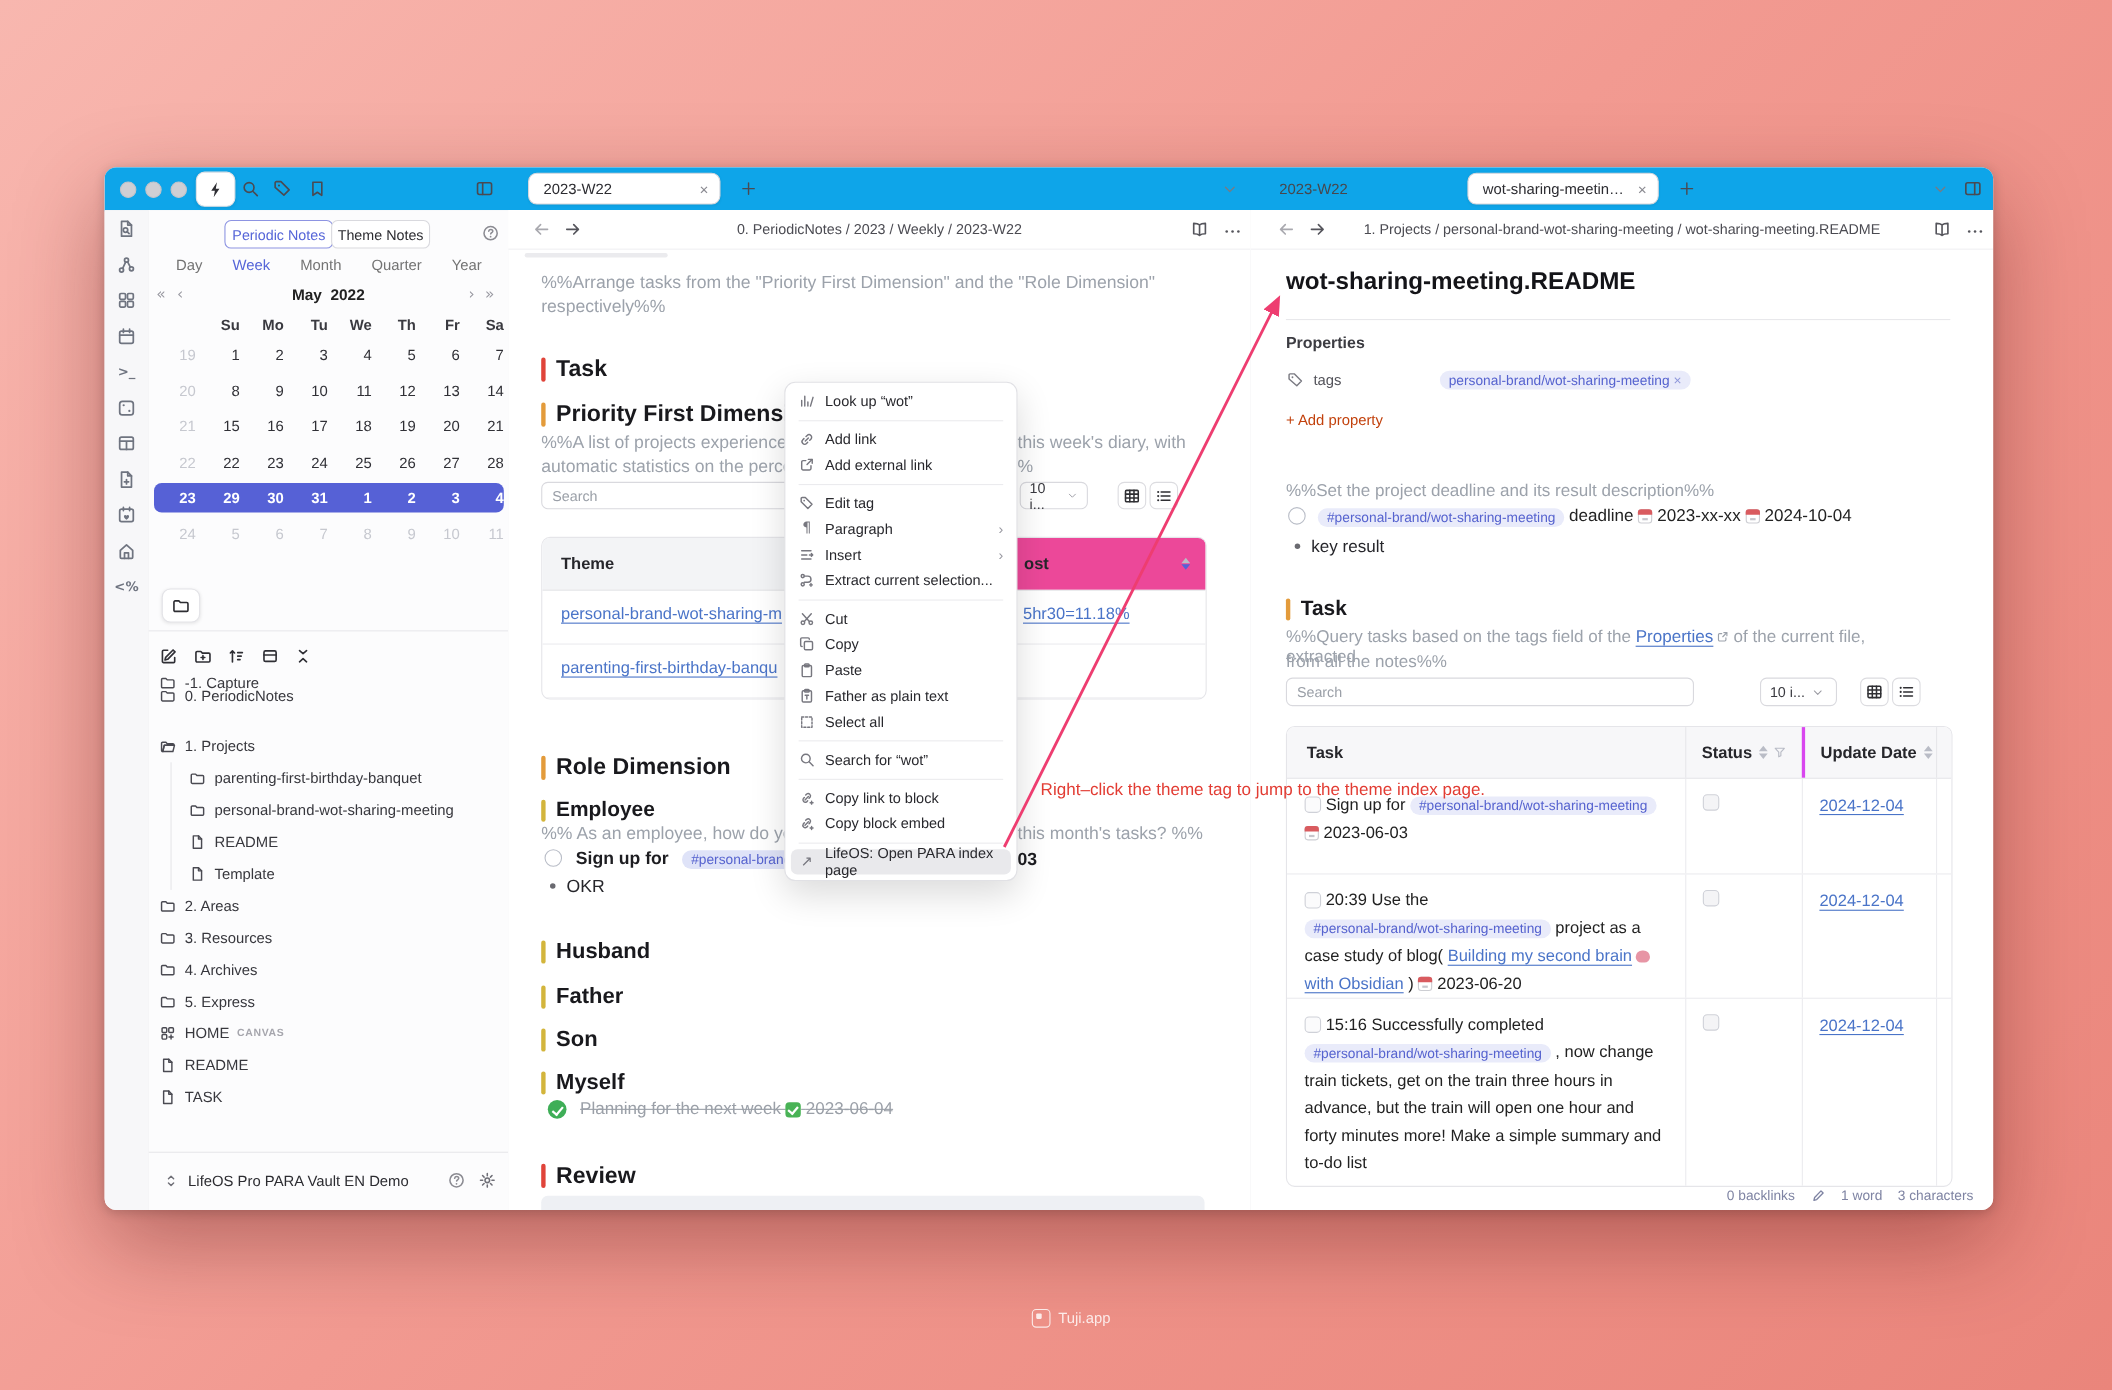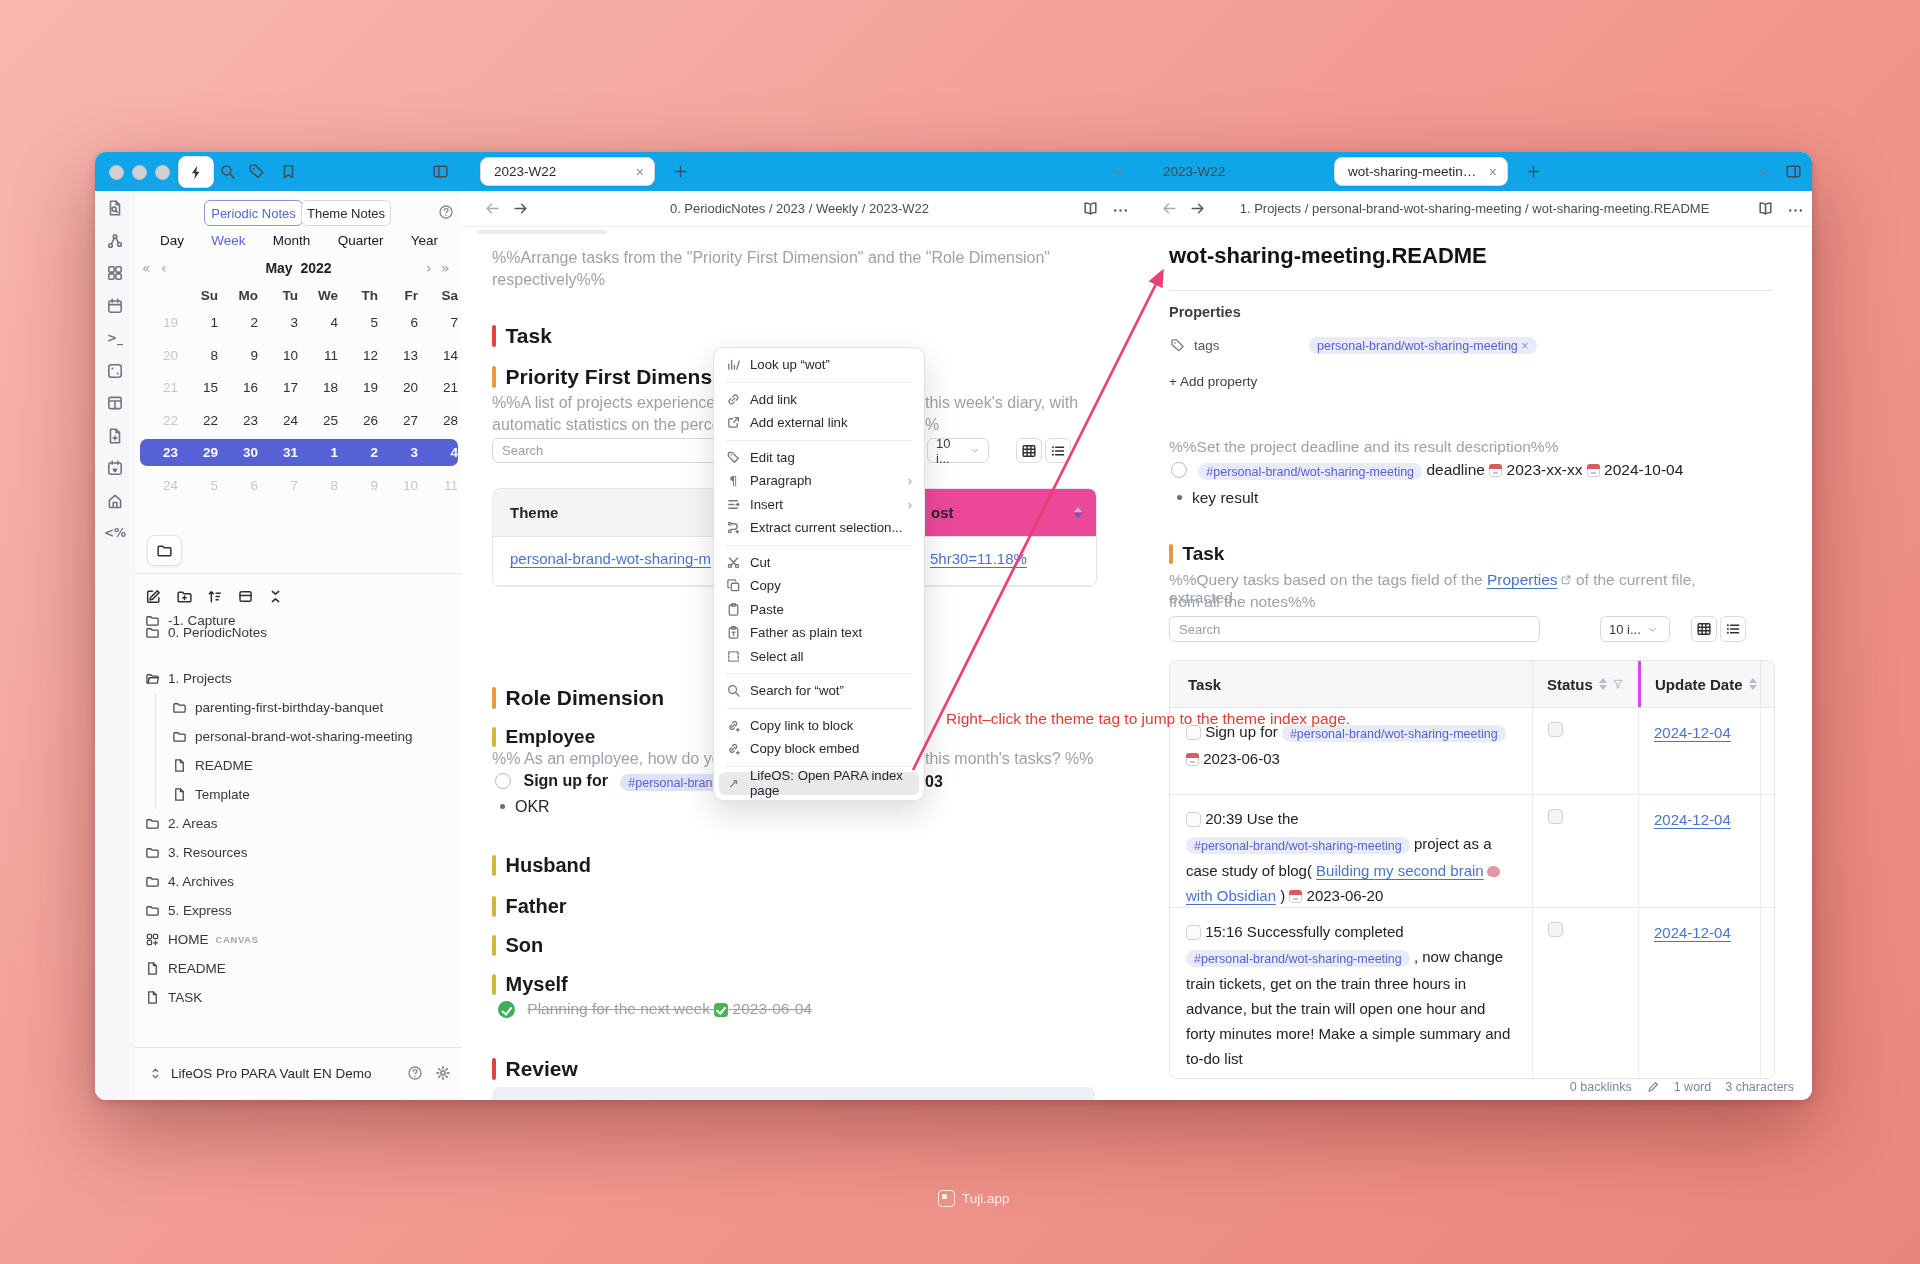--- a/index.html
+++ b/index.html
@@ -18,21 +18,21 @@
   .tab{position:absolute;height:29px;background:#fff;border:1px solid #d7d7dc;border-radius:8px;box-shadow:0 1px 2px rgba(0,0,0,.06);
        display:flex;align-items:center;font-size:13.5px;color:#2b2b30;padding:0 10px 0 13px}
   .tab .x{margin-left:auto;color:#8b8b92;font-size:14px;padding-left:10px}
   .ghost-tab{position:absolute;font-size:13.5px;color:#47474d}
   .rail{position:absolute;left:0;top:39px;width:40px;bottom:0;background:#f7f7f9;border-right:1px solid #e6e6ea}
   .ricon{position:absolute;left:11px;width:18px;height:18px;color:#6f7480;font-size:12px;font-weight:bold;display:flex;align-items:center;justify-content:center}
   .sidebar{position:absolute;left:40px;top:39px;width:327px;bottom:0;background:#fcfcfd;border-right:1px solid #e4e4e8;overflow:hidden}
   .seg{position:absolute;top:9px;height:24px;display:flex;align-items:center;justify-content:center;font-size:13px;border-radius:6px;background:#fff}
   .seg.active{border:1px solid #8d94e2;color:#5565d8}
   .seg.idle{border:1px solid #d9d9de;color:#2b2b30}
-  .ptab{font-size:13.5px;color:#0f172a}
+  .ptab{font-size:13.5px;color:#737373}
   .ptab.active{color:#5565d8}
   .navgl{position:absolute;color:#9a9aa2;font-size:14px}
   .cal-cell{position:absolute;width:40px;text-align:right;font-size:13.5px;color:#303036}
   .cal-wk{color:#c6c8cf}
   .cal-muted{color:#c6c8cf}
   .cal-selrow{position:absolute;left:5px;width:318px;height:27px;background:#5661d6;border-radius:7px}
   .cal-sel{color:#fff;font-weight:bold}
   .folderbtn{position:absolute;left:12px;top:344px;width:33px;height:29px;background:#fff;border:1px solid #e3e3e7;border-radius:8px;
              box-shadow:0 1px 3px rgba(0,0,0,.08);display:flex;align-items:center;justify-content:center;color:#2e2e33}
   .sdiv{position:absolute;left:0;right:0;height:1px;background:#e9e9ec}
@@ -557,20 +557,24 @@
               <i class="dn on"></i>
             </span>
         </div>
       </div>
       <div>
           <div class="mrow">
             <a class="ilink abs" style="left: 17px; top: 13px;">personal-brand-wot-sharing-m</a>
             <a class="ilink abs" style="left: 437px; top: 13px;">5hr30=11.18%</a>
             <div class="rcell-b" style="left: 425px;"></div>
           </div>
+          <div class="mrow">
+            <a class="ilink abs" style="left: 17px; top: 13px;">parenting-first-birthday-banqu</a>
+            <div class="rcell-b" style="left: 425px;"></div>
+          </div>
         </div>
     </div>
 
     <div class="hd" style="left:30px;top:495px;font-size:21px">
         <span class="bar" style="background:#e39b3b"></span>
         <span>Role Dimension</span>
       </div>
     <div class="hd" style="left:30px;top:535px;font-size:19px">
         <span class="bar" style="background:#d3b53c"></span>
         <span>Employee</span>
@@ -800,21 +804,21 @@
     <div class="abs" style="left:33px;top:146px;display:flex;align-items:center">
       <span class="ico" style="width:15px;height:15px;color:#7a7a82">
           <svg viewBox="0 0 16 16" fill="none" stroke="currentColor" stroke-width="1.4" stroke-linecap="round" stroke-linejoin="round">
             <path d="M2 7V3a1 1 0 011-1h4l7 7-4.5 4.5z"></path>
             <circle cx="5.3" cy="5.3" r=".9" fill="currentColor" stroke="none"></circle>
           </svg>
         </span>
       <span style="margin-left:9px;font-size:13.5px;color:#53535a;width:100px">tags</span>
       <span class="tag-pill" style="margin-left:15px"><span>personal-brand/wot-sharing-meeting</span> <span style="color:#8d96da">×</span></span>
     </div>
-    <div class="abs" style="left:32px;top:183px;font-size:13.5px;color:#404040">+ <span>Add property</span></div>
+    <div class="abs" style="left:32px;top:183px;font-size:13.5px;color:#c2410c">+ <span>Add property</span></div>
 
     <div class="rcomment" style="left:32px;top:247px">%%Set the project deadline and its result description%%</div>
     <div class="abs" style="left:34px;top:270px;font-size:15.5px;color:#222">
       <span class="circle-cb"></span>
       <span style="margin-left:7px"><span class="tag-pill">#personal-brand/wot-sharing-meeting</span><span>  deadline </span><span class="cal-ico"></span><span> 2023-xx-xx </span><span class="cal-ico"></span><span> 2024-10-04</span></span>
     </div>
     <div class="abs" style="left:40px;top:298px;font-size:15.5px;color:#26262b"><span class="bullet-dot"></span><span>key result</span></div>
 
     <div class="hd" style="left:32px;top:352px;font-size:19px">
         <span class="bar" style="background:#e39b3b"></span>

